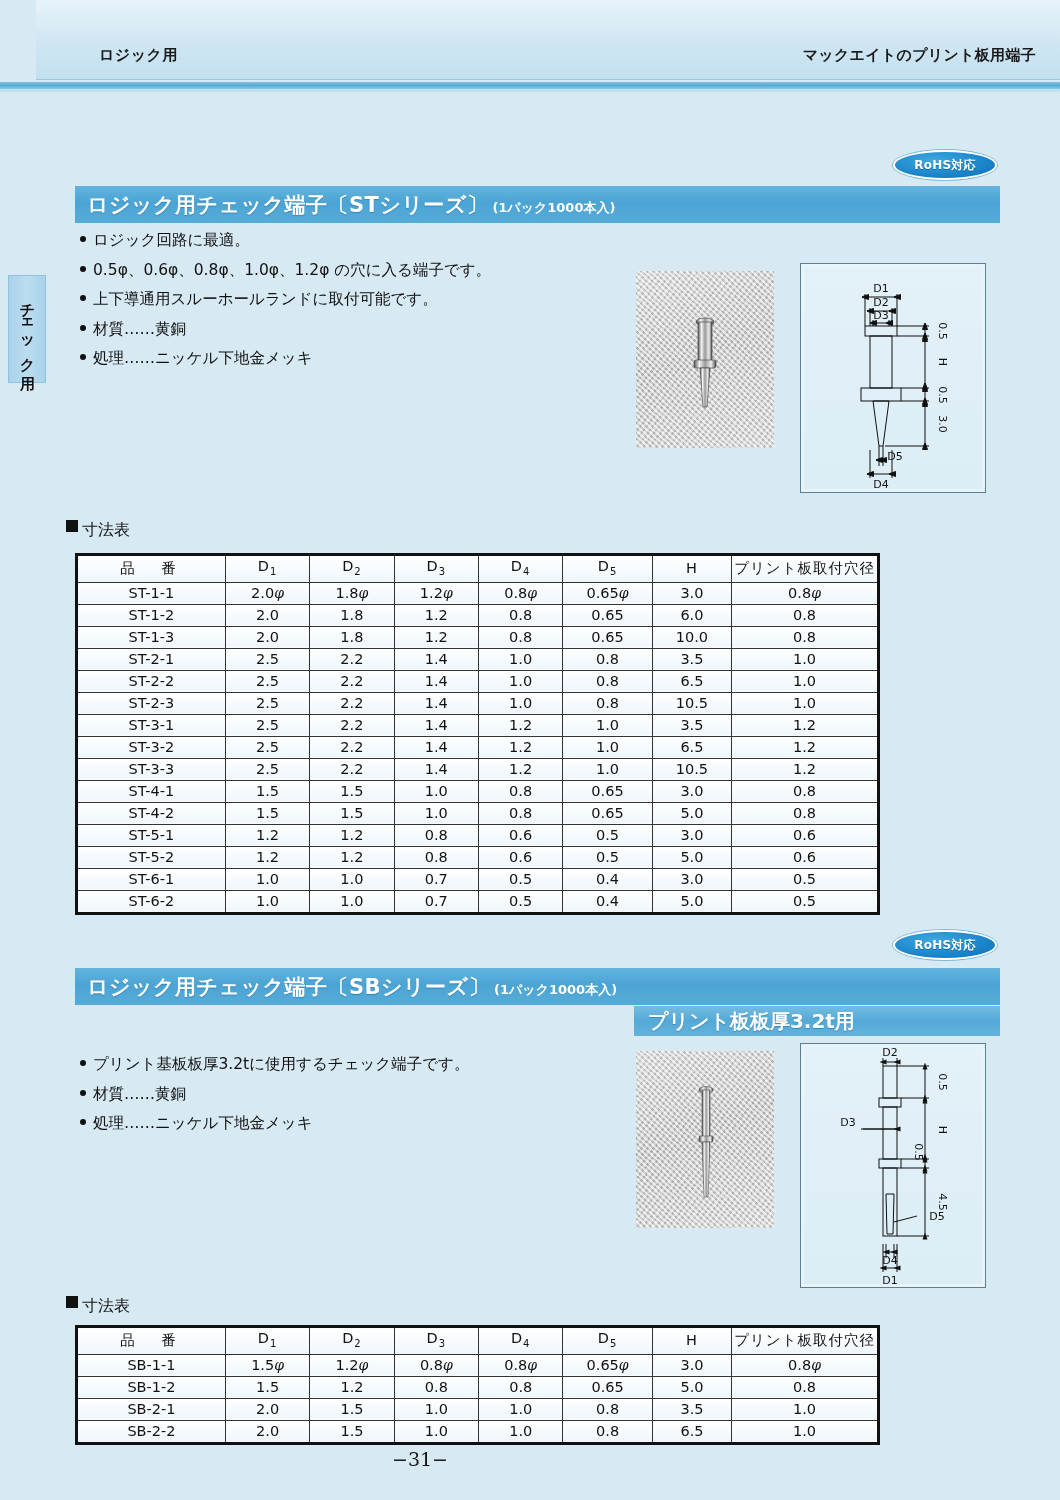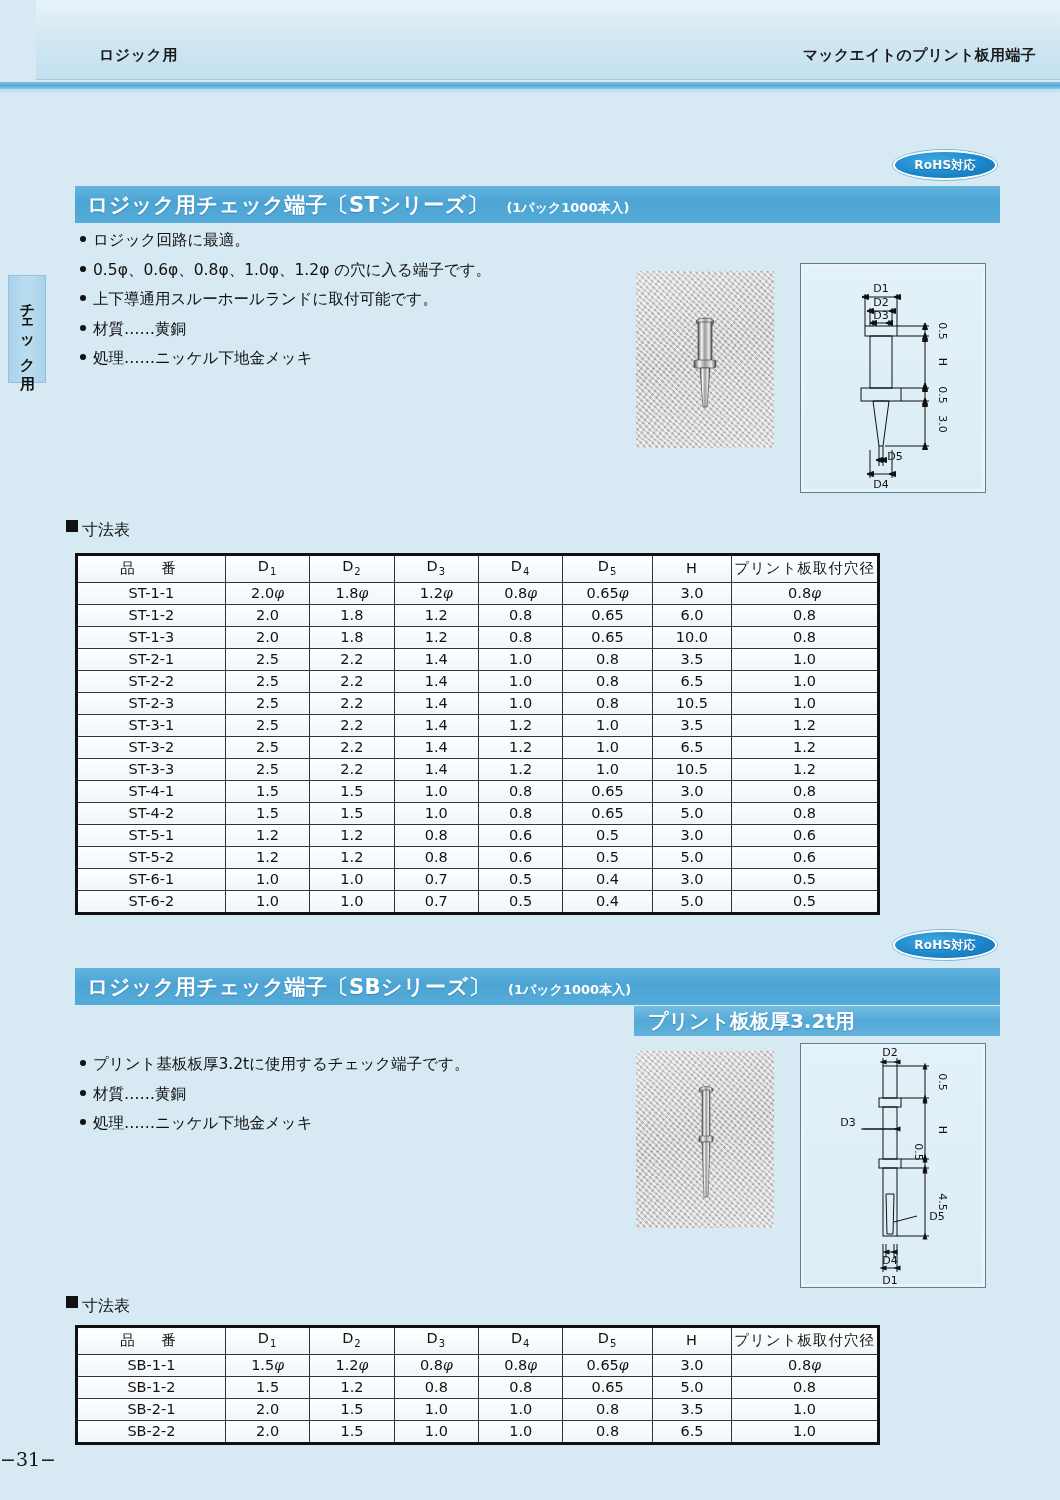--- a/index.html
+++ b/index.html
@@ -68,21 +68,21 @@
     position: absolute; height: 37px;
     background: linear-gradient(to bottom, #63b4dd 0%, #4ba4d4 45%, #56acd8 100%);
     display: flex; align-items: center;
     padding-left: 12px;
   }
   .banner .b-main {
     font-size: 21px; font-weight: bold; color: #fff; letter-spacing: .5px;
     text-shadow: 0 1px 1px rgba(0,70,120,.35);
   }
   .banner .b-sub {
-    font-size: 13px; font-weight: bold; color: #fff; margin-left: 18px;
+    font-size: 13px; font-weight: bold; color: #fff; margin-left: 4px;
     position: relative; top: 3px;
   }
   .subbanner {
     position: absolute; height: 30px;
     background: linear-gradient(to bottom, #74bde2 0%, #54a9d7 50%, #63b3dc 100%);
     display: flex; align-items: center; padding-left: 14px;
   }
   .subbanner span {
     font-size: 20px; font-weight: bold; color: #fff;
     text-shadow: 0 1px 1px rgba(0,70,120,.35);
@@ -148,21 +148,21 @@
     white-space: nowrap;
   }
   table.dim th { font-weight: normal; letter-spacing: 1px; }
   table.dim th.pn { letter-spacing: 6px; padding-left: 1px; margin-top: 48px; }
   .phi { font-style: italic; font-family: "DejaVu Serif", serif; font-size: 14px; }
   sub.d { font-size: 10px; }
 
   
   .pageno {
     position: absolute; left: 0; width: 840px; top: 1448px;
-    text-align: left; font-size: 19px; color: #111;
+    text-align: center; font-size: 19px; color: #111;
     font-family: "DejaVu Serif", "Liberation Serif", serif;
   }
 
   svg text { font-family: "DejaVu Sans", sans-serif; }
 </style>
 </head>
 <body>
 
 <div class="page-header">
   <div class="hdr-left">ロジック用</div>

